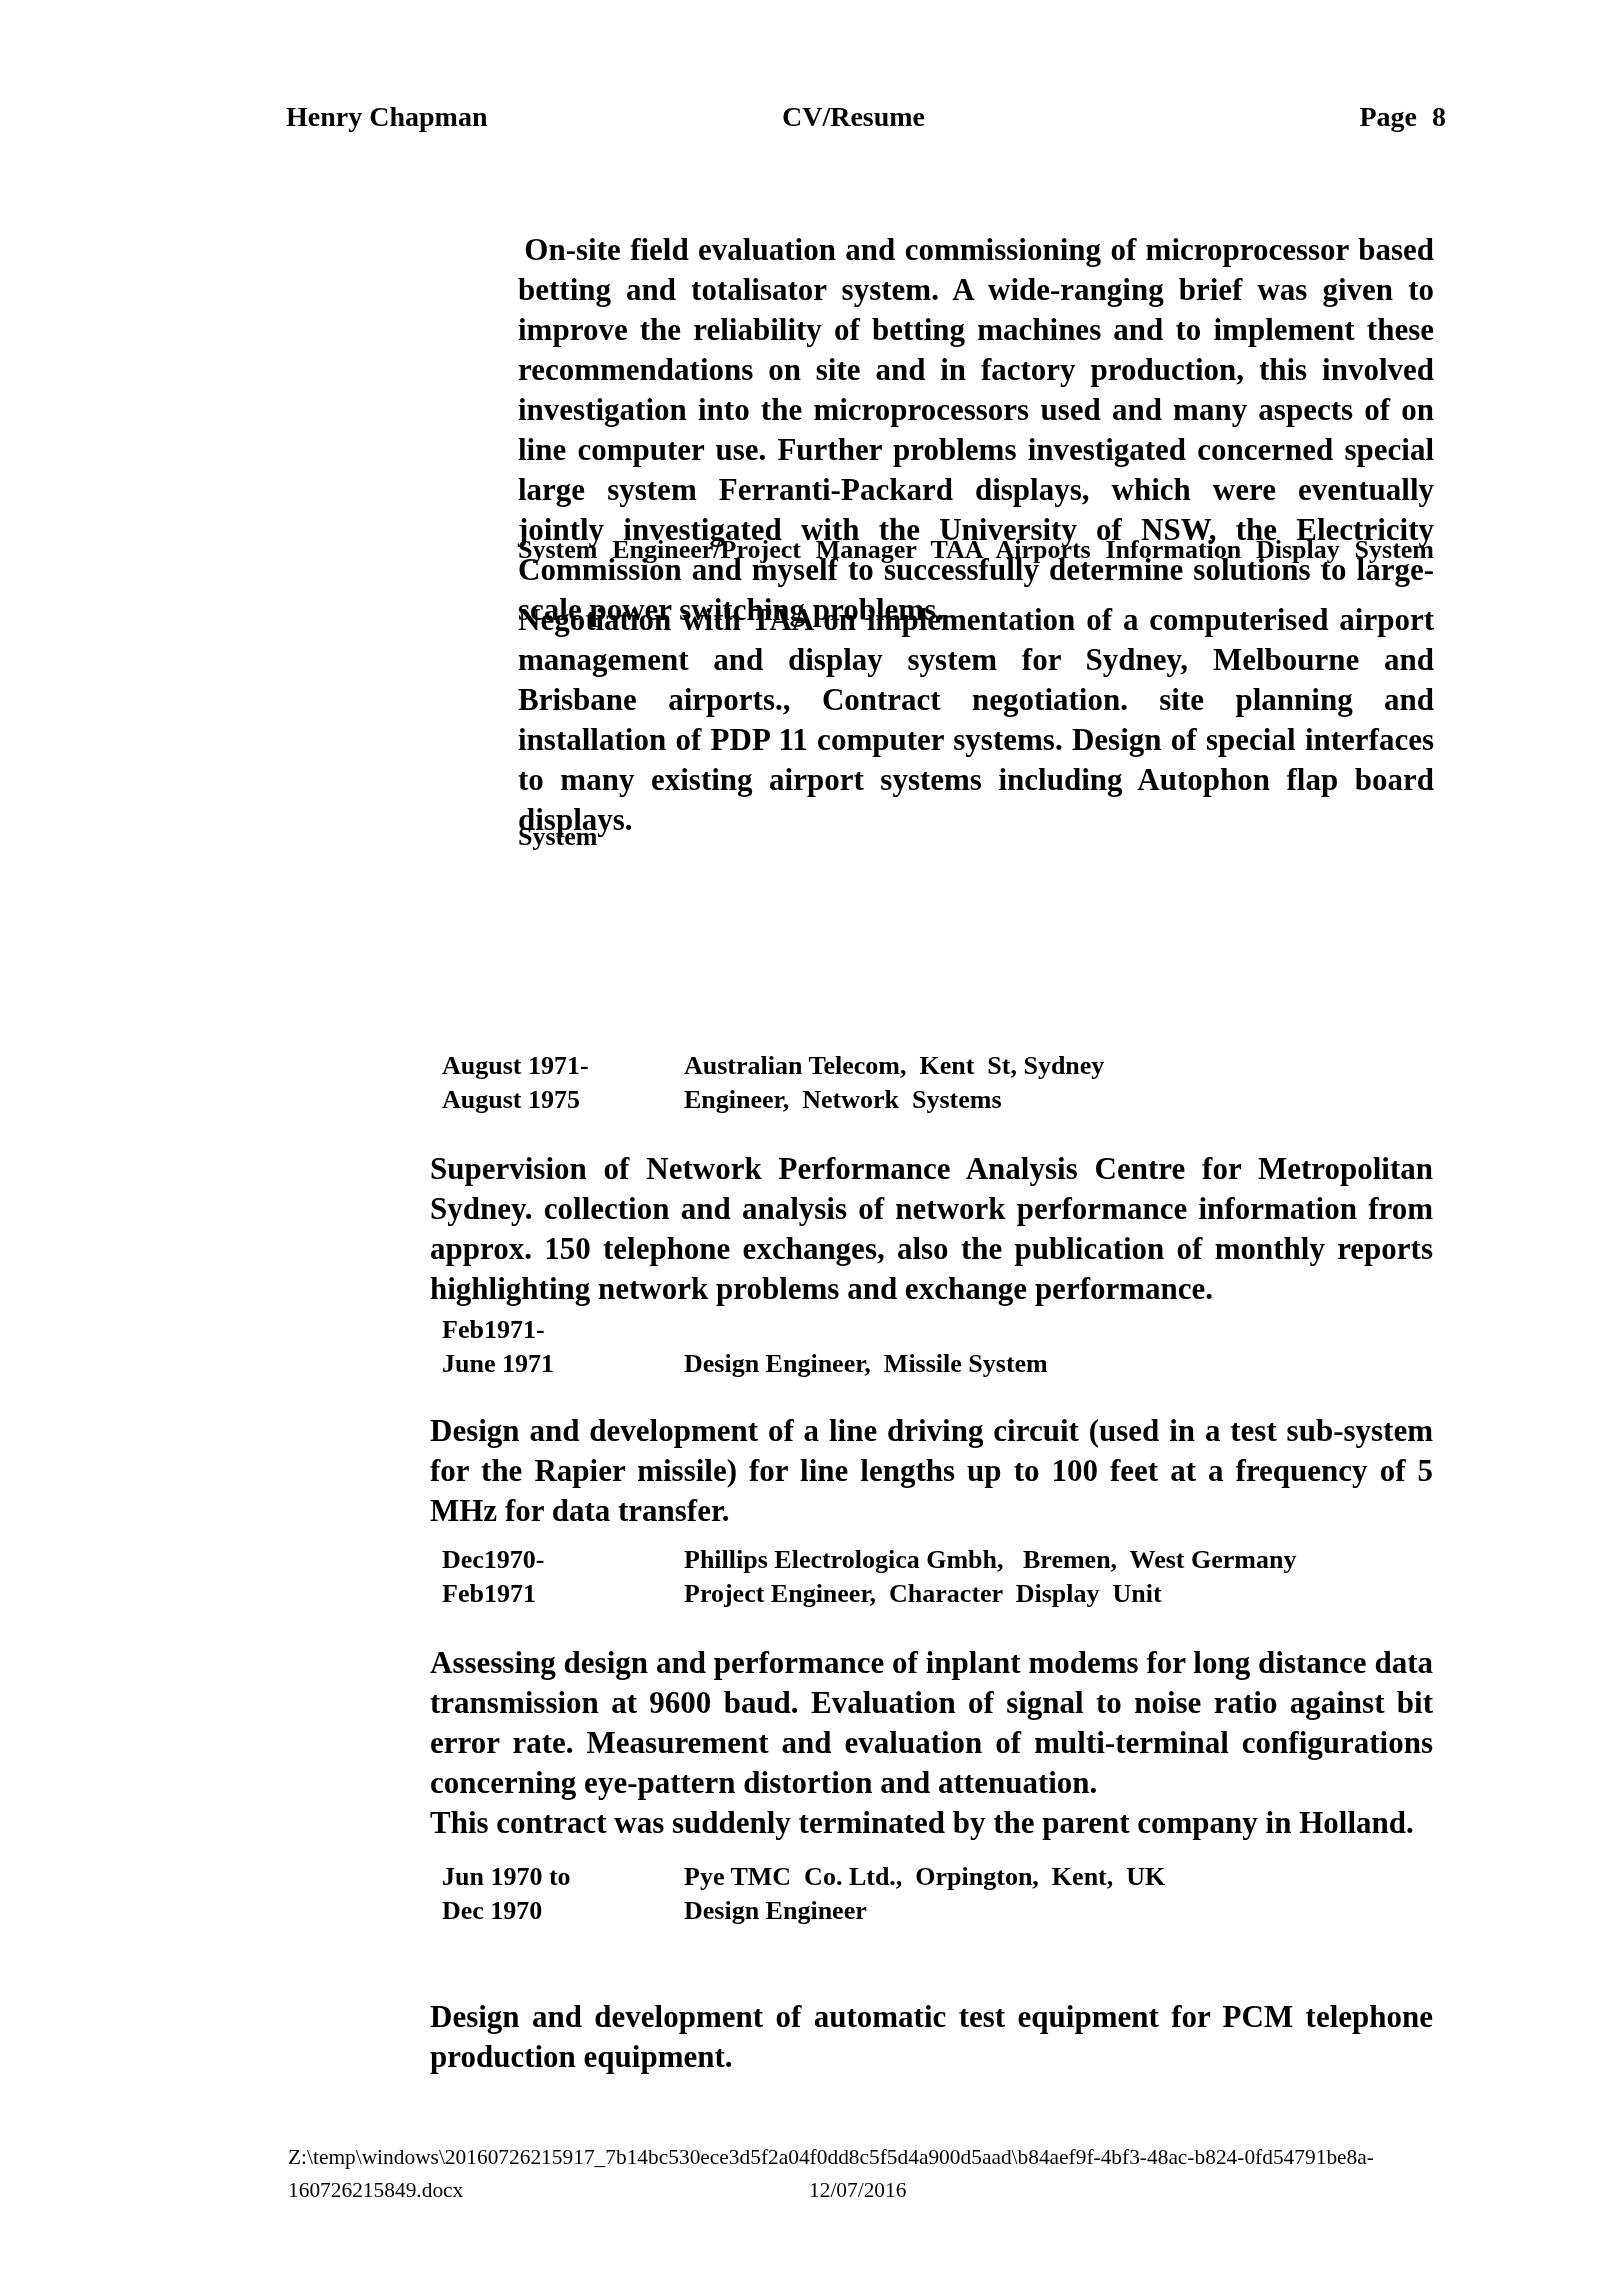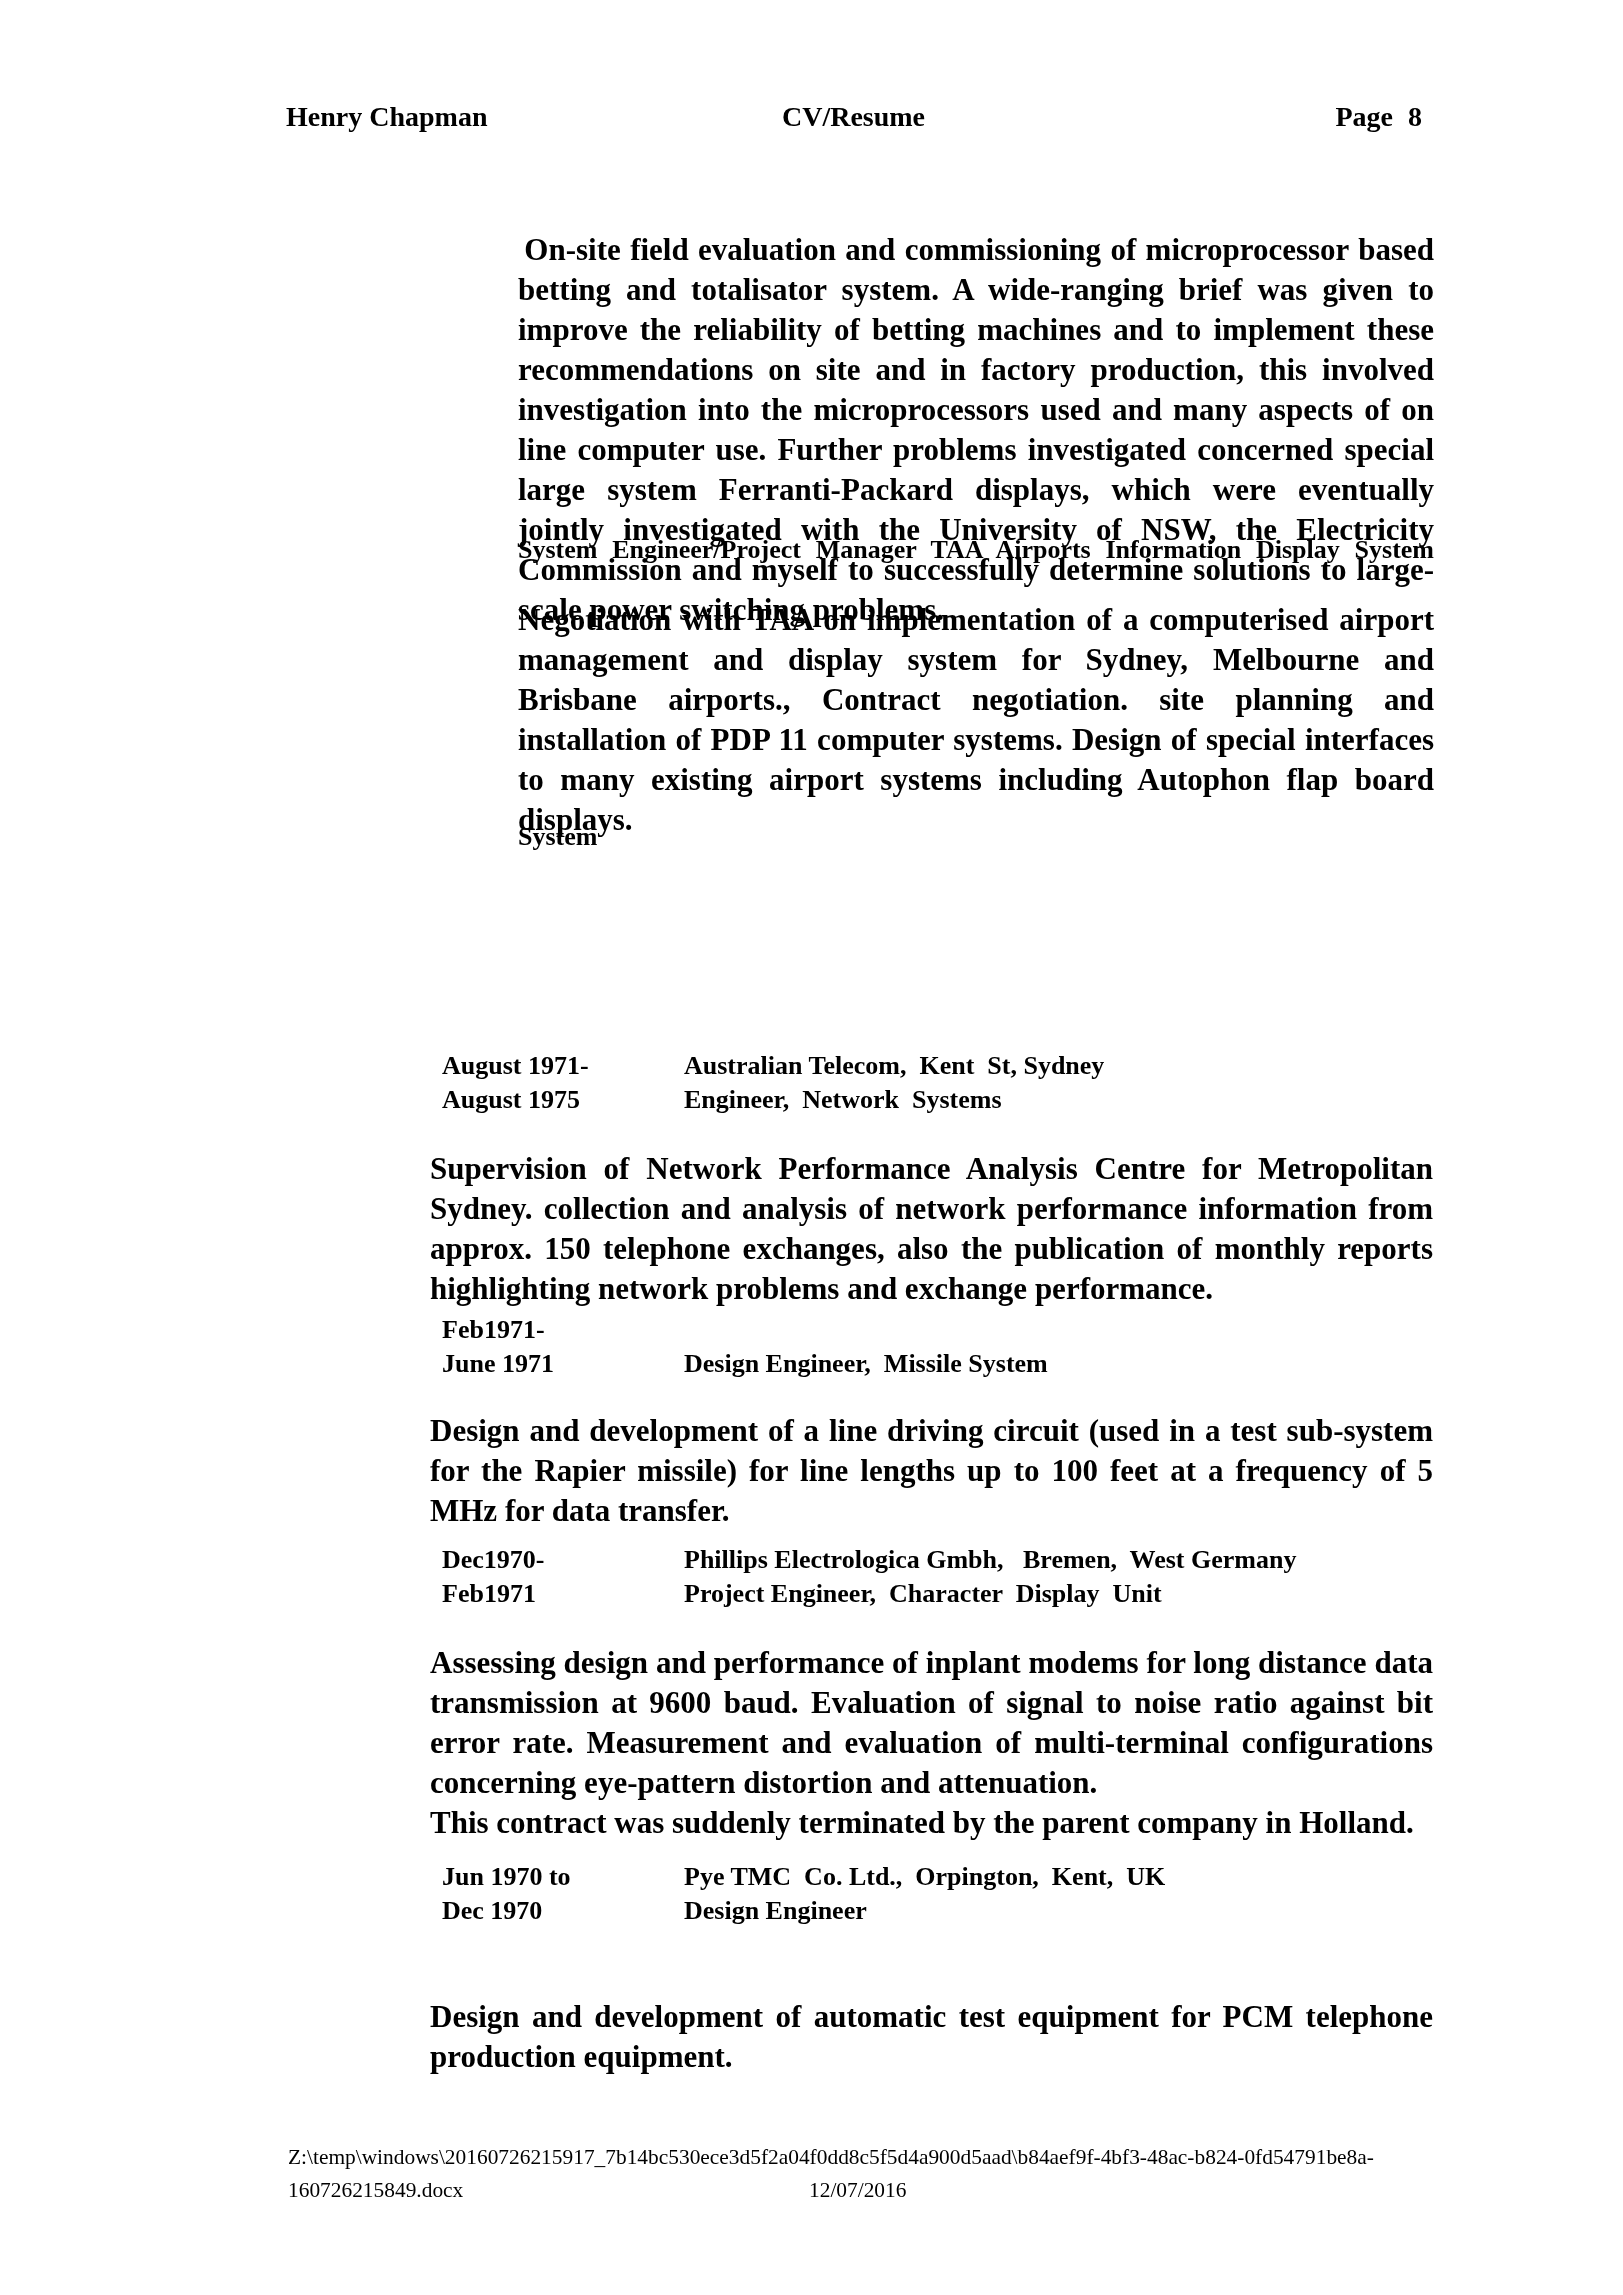--- a/index.html
+++ b/index.html
@@ -24,21 +24,21 @@
     top: 100px;
     left: 0;
     width: 1623px;
     height: 48px;
     font-size: 28px;
     font-weight: bold;
     line-height: 34px;
   }
   .header .h-name  { position: absolute; left: 244px; }
   .header .h-title { position: absolute; left: 50%; transform: translateX(-50%); text-align: right; }
-  .header .h-page  { position: absolute; right: 243px; word-spacing: 8px; }
+  .header .h-page  { position: absolute; right: 219px; word-spacing: 8px; }
 
   
   .body-text {
     font-size: 31px;
     line-height: 40px;
     text-align: justify;
     font-weight: bold;
   }
   .indent { left: 476px; width: 916px; }
   .full   { left: 388px; width: 1003px; }

